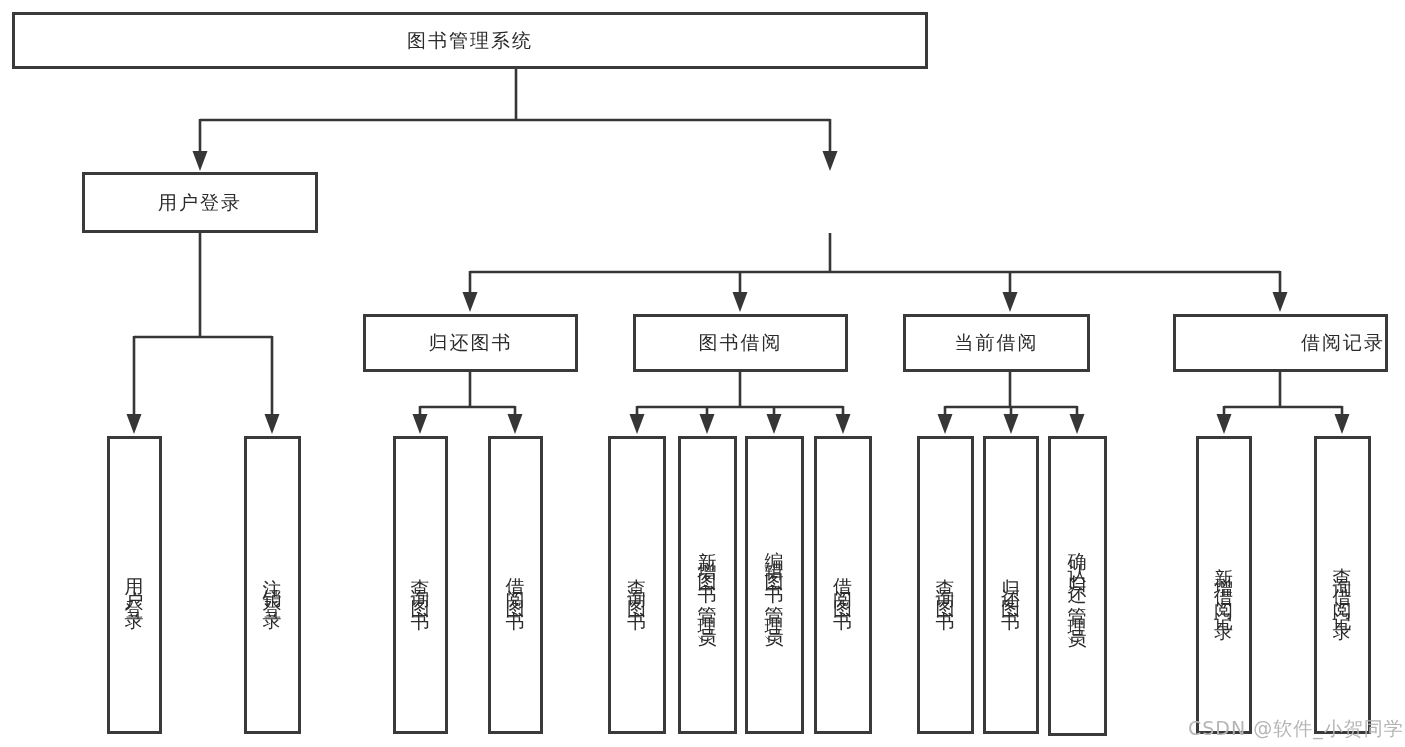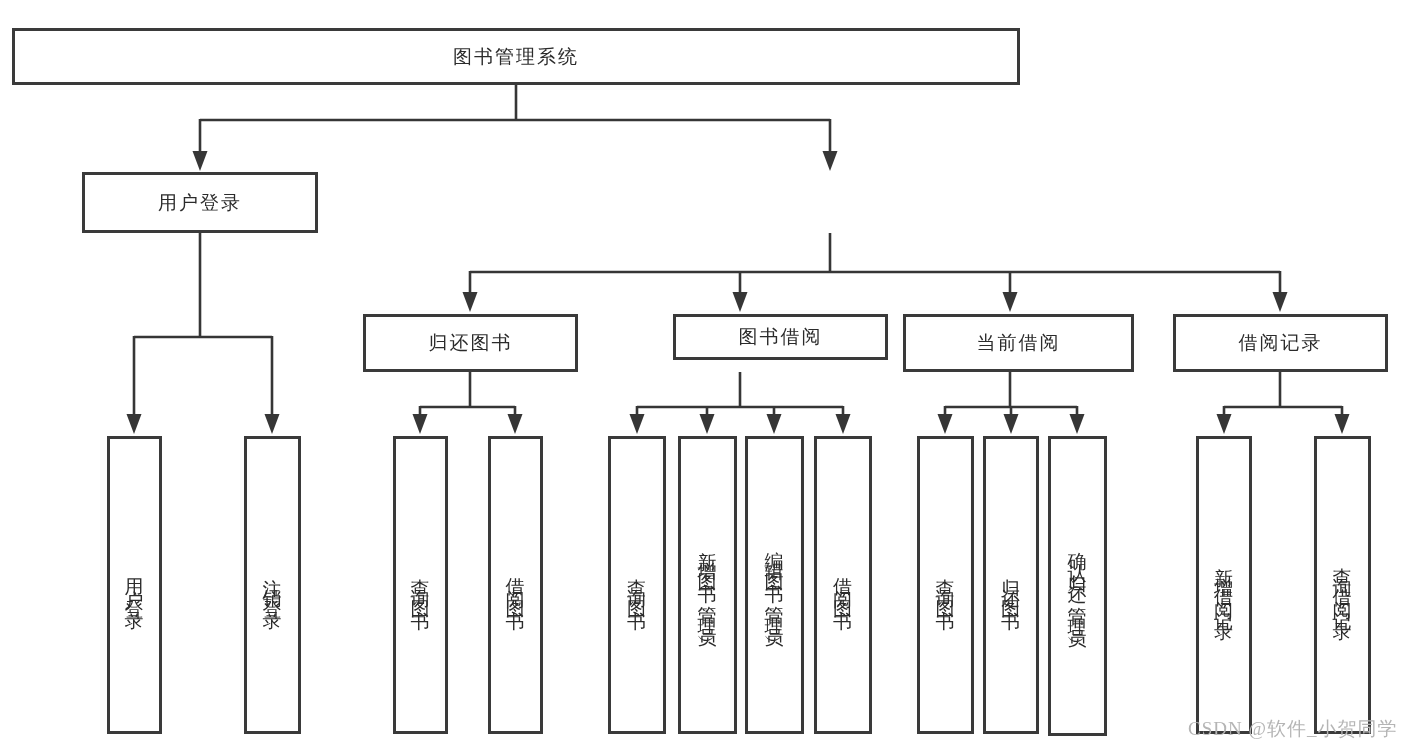--- a/index.html
+++ b/index.html
@@ -44,21 +44,20 @@
     color:var(--text);
   }
   .watermark{
     position:absolute;
     left:1188px;top:716px;
     font-size:19px;
     color:var(--watermark);
     letter-spacing:1px;
     white-space:nowrap;
     z-index:3;
-    font-family:Liberation Serif, serif;
   }
 </style>
 </head>
 <body>
 
 <div class="canvas">
 
   <svg class="connectors" viewBox="0 0 1405 747">
 
     <line x1="516" y1="69" x2="516" y2="120"></line>
@@ -114,38 +113,38 @@
     <polygon points="1069.5,414 1084.5,414 1077,434"></polygon>
 
     <line x1="1280" y1="372" x2="1280" y2="407"></line>
     <line x1="1224" y1="407" x2="1342" y2="407"></line>
     <line x1="1224" y1="406" x2="1224" y2="417"></line>
     <polygon points="1216.5,414 1231.5,414 1224,434"></polygon>
     <line x1="1342" y1="406" x2="1342" y2="417"></line>
     <polygon points="1334.5,414 1349.5,414 1342,434"></polygon>
   </svg>
 
-  <div class="box" style="left:12px;top:28px;width:1008px;height:57px;">
+  <div class="box" style="left:12px;top:12px;width:916px;height:57px;">
     <span class="hlabel">图书管理系统</span>
   </div>
 
   <div class="box" style="left:82px;top:172px;width:236px;height:61px;">
     <span class="hlabel">用户登录</span>
   </div>
 
   <div class="box" style="left:363px;top:314px;width:215px;height:58px;">
     <span class="hlabel">归还图书</span>
   </div>
-  <div class="box" style="left:633px;top:314px;width:215px;height:46px;margin-left:40px;">
+  <div class="box" style="left:633px;top:314px;width:215px;height:58px;">
     <span class="hlabel">图书借阅</span>
   </div>
-  <div class="box" style="left:903px;top:314px;width:231px;height:58px;">
+  <div class="box" style="left:903px;top:314px;width:187px;height:58px;">
     <span class="hlabel">当前借阅</span>
   </div>
-  <div class="box" style="left:1173px;top:314px;width:215px;height:58px;">
+  <div class="box" style="left:1173px;top:314px;width:215px;height:58px;justify-content:flex-end;">
     <span class="hlabel">借阅记录</span>
   </div>
 
   <div class="box leaf" style="left:107px;top:436px;width:55px;height:298px;">
     <span class="vtext">用户登录</span>
   </div>
   <div class="box leaf" style="left:244px;top:436px;width:57px;height:298px;">
     <span class="vtext">注销登录</span>
   </div>
 

